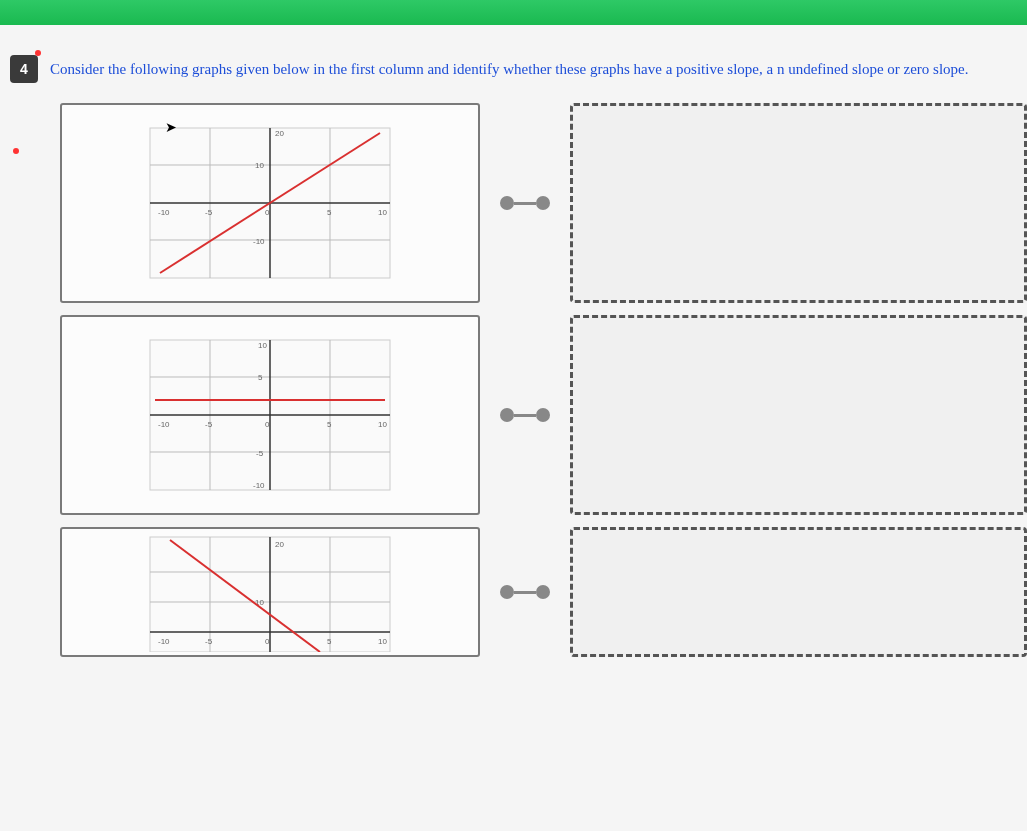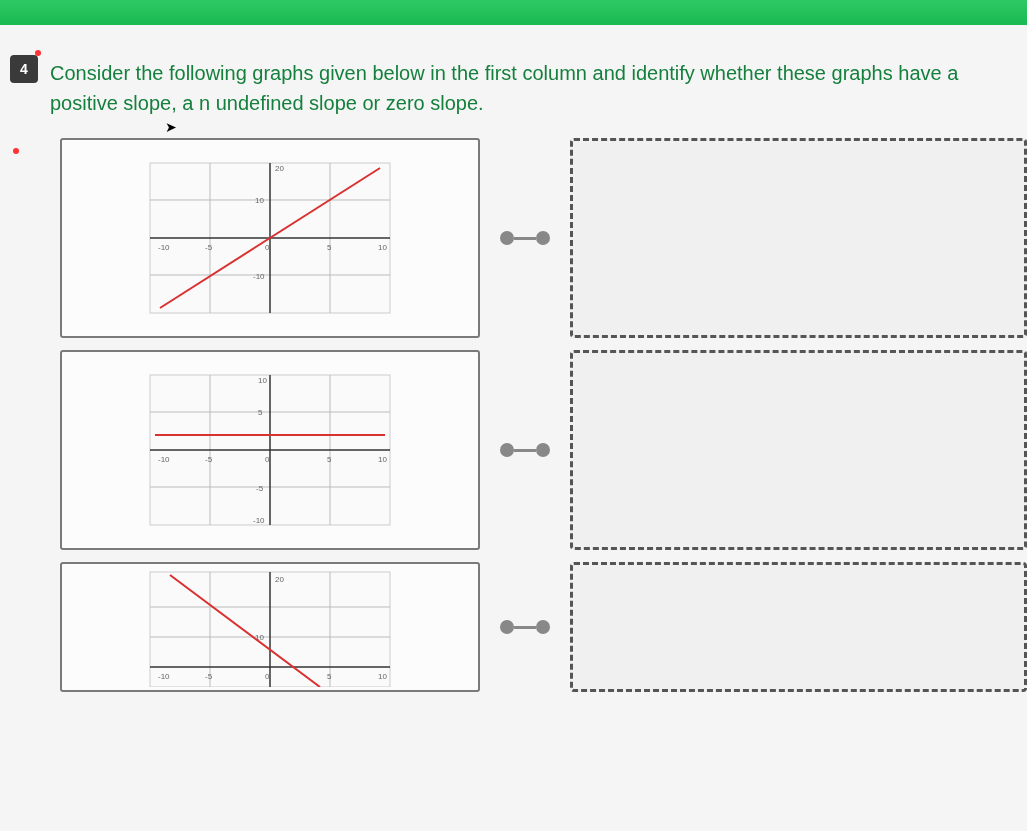--- a/index.html
+++ b/index.html
@@ -33,24 +33,25 @@
       font-size: 14px;
       width: 28px;
       height: 28px;
       display: flex;
       align-items: center;
       justify-content: center;
       border-radius: 4px;
       flex-shrink: 0;
     }
     .question-text {
-      font-size: 20px;
-      color: #15803d;
+      font-size: 15px;
+      color: #1d4ed8;
       line-height: 1.5;
       padding-top: 3px;
+      font-family: Liberation Serif, serif;
     }
     .matching-area {
       display: flex;
       flex-direction: column;
       gap: 12px;
       padding-left: 50px;
     }
     .match-row {
       display: flex;
       align-items: center;

